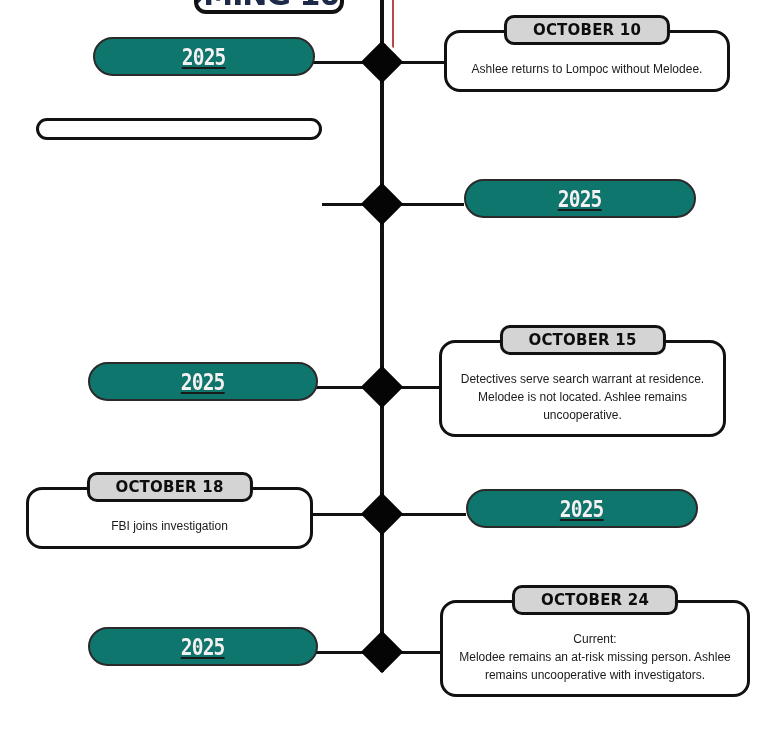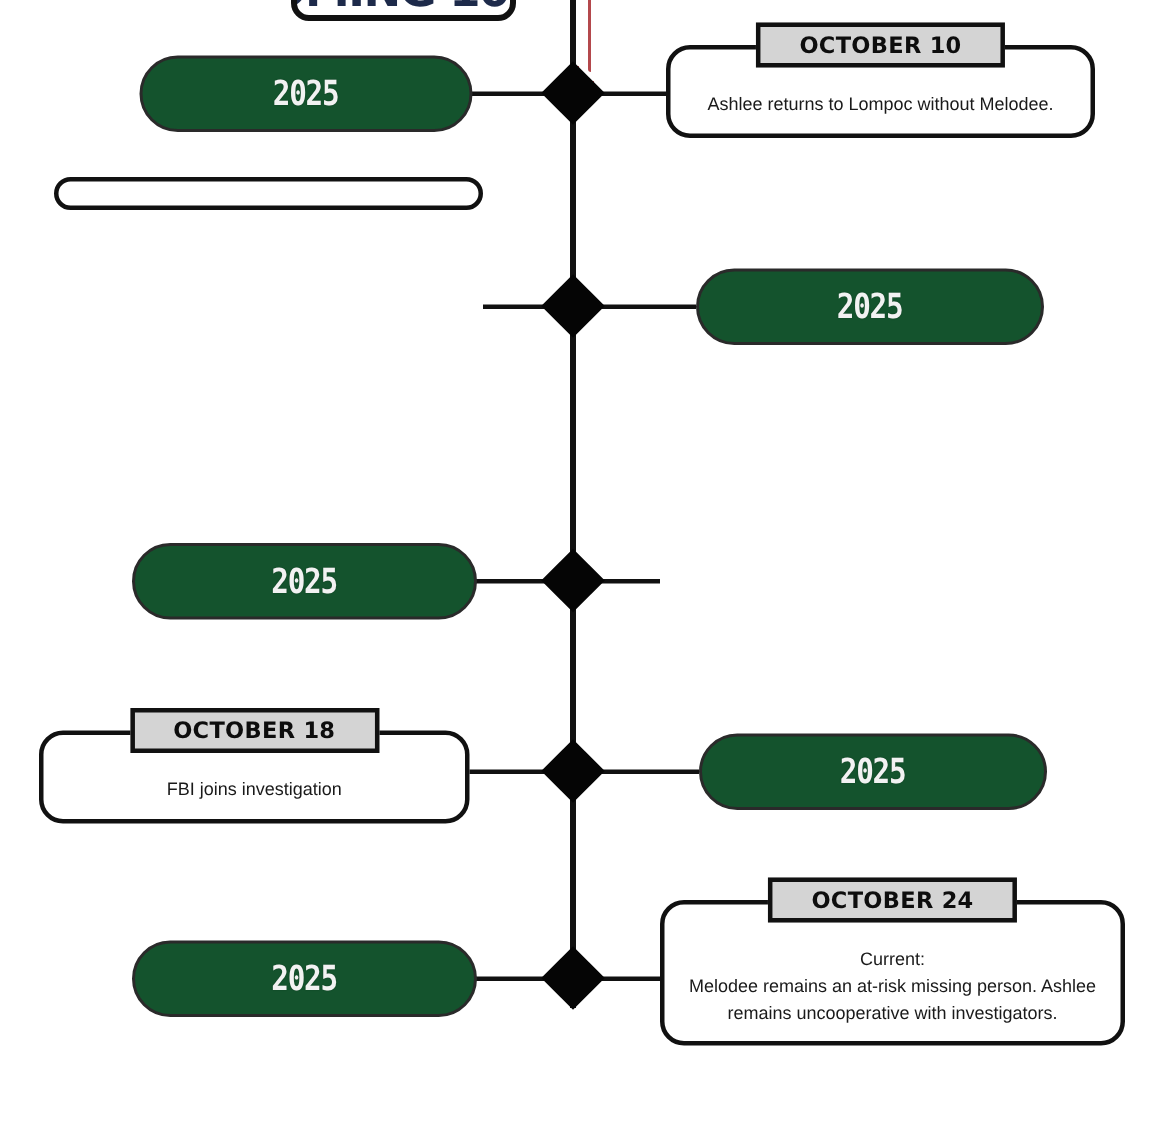--- a/index.html
+++ b/index.html
@@ -93,28 +93,29 @@
   
   .arm {
     position: absolute;
     height: 3px;
     background: #111111;
   }
 
   
   .year-pill {
     position: absolute;
-    height: 51px;
-    background: #14532d;
+    height: 39px;
+    background: #0f766e;
     border: 2px solid #2a2a2a;
     border-radius: 26px;
     display: flex;
     align-items: center;
     justify-content: center;
     box-sizing: border-box;
+    text-decoration: underline;
   }
   .year-pill .year-text {
     font-family: "DejaVu Sans Mono", monospace;
     font-weight: bold;
     font-size: 23px;
     letter-spacing: -1px;
     color: #f2f2f2;
     transform: scaleX(0.85);
     text-shadow: 0 0 1px rgba(0,0,0,0.35);
   }
@@ -131,21 +132,21 @@
     flex-direction: column;
     align-items: center;
   }
   .event-card .card-head {
     position: absolute;
     top: -18px;
     left: 50%;
     transform: translateX(-50%);
     background: #d4d4d4;
     border: 3px solid #111111;
-    border-radius: 0;
+    border-radius: 10px;
     padding: 3px 26px;
     font-family: "DejaVu Sans", sans-serif;
     font-weight: bold;
     font-size: 15px;
     letter-spacing: 0.2px;
     color: #0d0d0d;
     white-space: nowrap;
     z-index: 3;
   }
   .event-card .card-body {
@@ -196,20 +197,24 @@
   </div>
 
   <div class="arm" style="left:315px; top:386px; width:55px;"></div>
   <div class="arm" style="left:394px; top:386px; width:46px;"></div>
   <div class="node" style="top:372px;"></div>
 
   <div class="year-pill" style="left:88px; top:362px; width:230px;">
     <span class="year-text">2025</span>
   </div>
 
+  <div class="event-card" style="left:439px; top:340px; width:287px;">
+    <div class="card-head">OCTOBER 15</div>
+    <div class="card-body">Detectives serve search warrant at residence. Melodee is not located. Ashlee remains uncooperative.</div>
+  </div>
 
   <div class="arm" style="left:313px; top:513px; width:57px;"></div>
   <div class="arm" style="left:394px; top:513px; width:72px;"></div>
   <div class="node" style="top:499px;"></div>
 
   <div class="event-card" style="left:26px; top:487px; width:287px;">
     <div class="card-head">OCTOBER 18</div>
     <div class="card-body">FBI joins investigation</div>
   </div>
 

